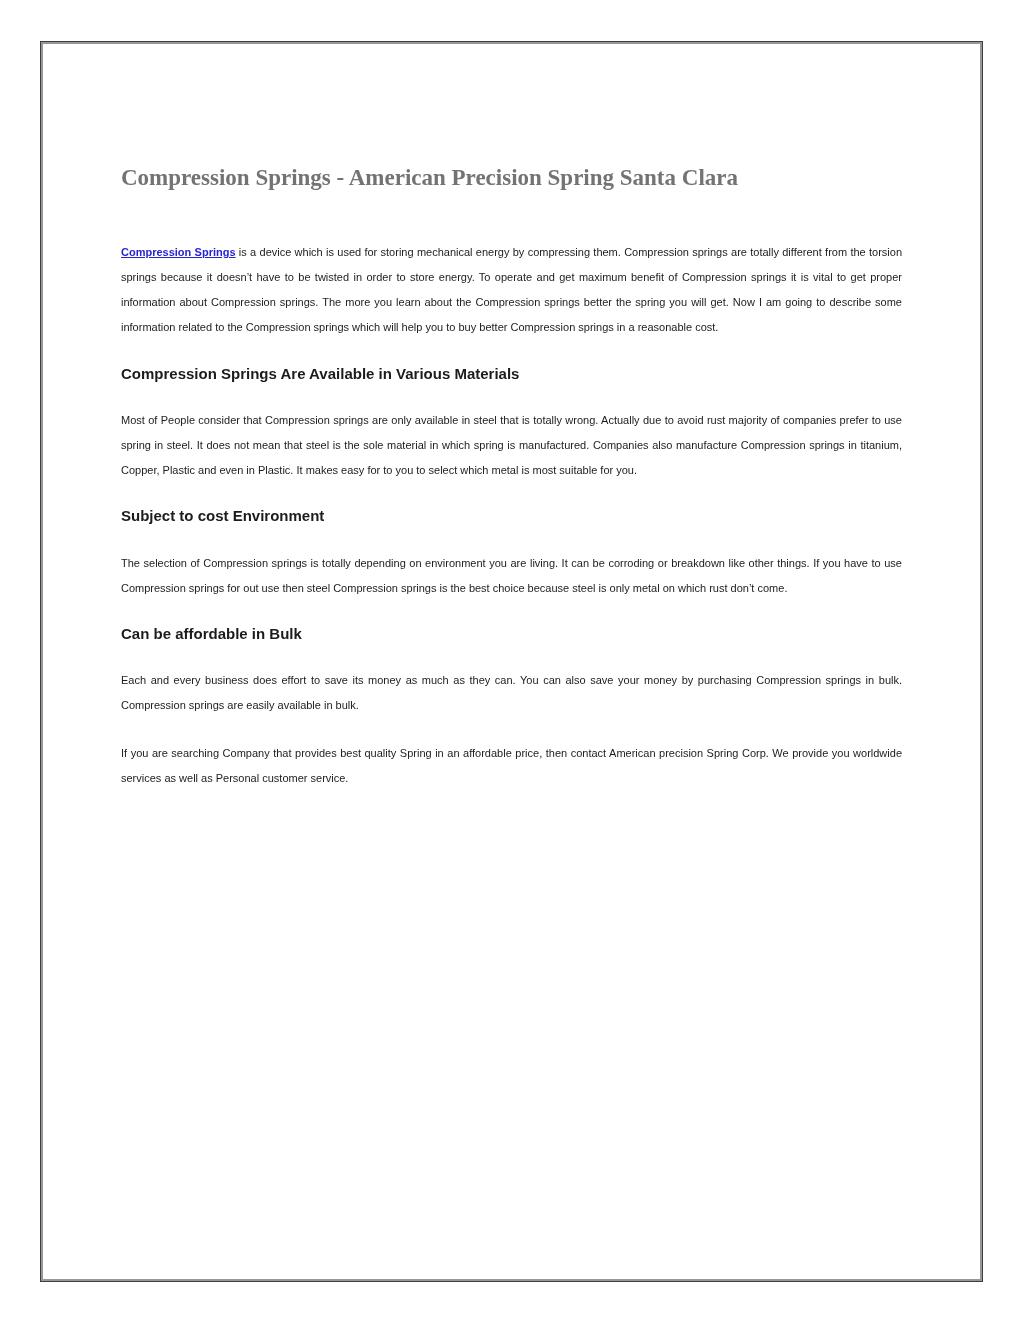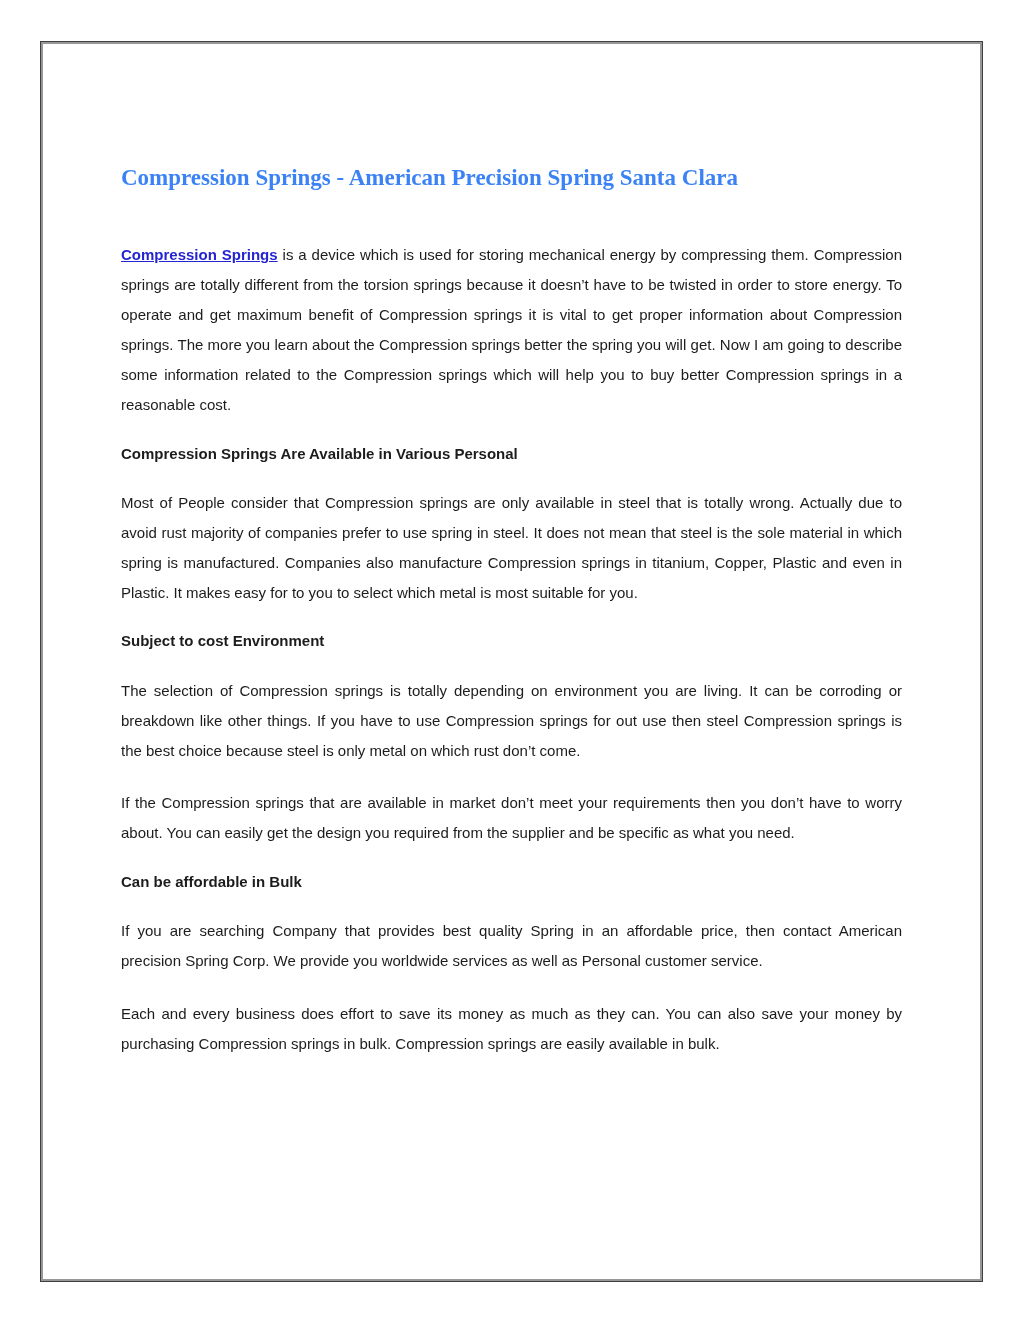--- a/index.html
+++ b/index.html
@@ -29,26 +29,26 @@
   }
   .content {
     padding: 119px 78px 40px 78px;
     color: #1c1c1c;
   }
   .doc-title {
     font-family: "Liberation Serif", serif;
     font-weight: bold;
     font-size: 23px;
     line-height: 30px;
-    color: #3b82f6;
+    color: #737373;
     margin: 0 0 47px 0;
   }
   .para {
-    font-size: 15px;
-    line-height: 30px;
+    font-size: 11px;
+    line-height: 25px;
     text-align: justify;
     margin: 0 0 22.6px 0;
   }
   .heading {
     font-size: 15px;
     line-height: 22.6px;
     font-weight: bold;
     margin: 0 0 22.6px 0;
   }
   .heading.regular {
@@ -65,27 +65,26 @@
 <body>
 
 <div class="page-frame">
   <div class="page-frame-inner">
     <div class="content">
 
       <h1 class="doc-title">Compression Springs - American Precision Spring Santa Clara</h1>
 
       <p class="para"><a class="doc-link">Compression Springs</a><span> is a device which is used for storing mechanical energy by compressing them. Compression springs are totally different from the torsion springs because it doesn’t have to be twisted in order to store energy. To operate and get maximum benefit of Compression springs it is vital to get proper information about Compression springs. The more you learn about the Compression springs better the spring you will get. Now I am going to describe some information related to the Compression springs which will help you to buy better Compression springs in a reasonable cost.</span></p>
 
-      <p class="heading">Compression Springs Are Available in Various Personal</p>
+      <p class="heading">Compression Springs Are Available in Various Materials</p>
       <p class="para">Most of People consider that Compression springs are only available in steel that is totally wrong. Actually due to avoid rust majority of companies prefer to use spring in steel. It does not mean that steel is the sole material in which spring is manufactured. Companies also manufacture Compression springs in titanium, Copper, Plastic and even in Plastic. It makes easy for to you to select which metal is most suitable for you.</p>
 
       <p class="heading">Subject to cost Environment</p>
       <p class="para">The selection of Compression springs is totally depending on environment you are living. It can be corroding or breakdown like other things. If you have to use Compression springs for out use then steel Compression springs is the best choice because steel is only metal on which rust don’t come.</p>
 
-      <p class="para">If the Compression springs that are available in market don’t meet your requirements then you don’t have to worry about. You can easily get the design you required from the supplier and be specific as what you need.</p>
 
       <p class="heading">Can be affordable in Bulk</p>
+      <p class="para">Each and every business does effort to save its money as much as they can. You can also save your money by purchasing Compression springs in bulk. Compression springs are easily available in bulk.</p>
       <p class="para">If you are searching Company that provides best quality Spring in an affordable price, then contact American precision Spring Corp. We provide you worldwide services as well as Personal customer service.</p>
-      <p class="para">Each and every business does effort to save its money as much as they can. You can also save your money by purchasing Compression springs in bulk. Compression springs are easily available in bulk.</p>
 
     </div>
   </div>
 </div>
 
 </body></html>

